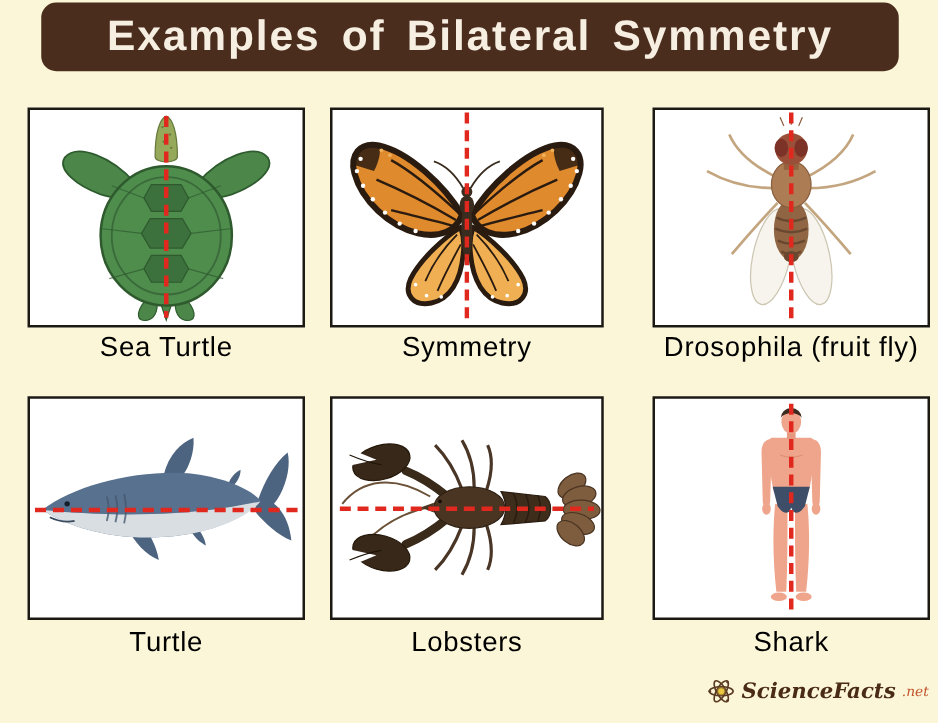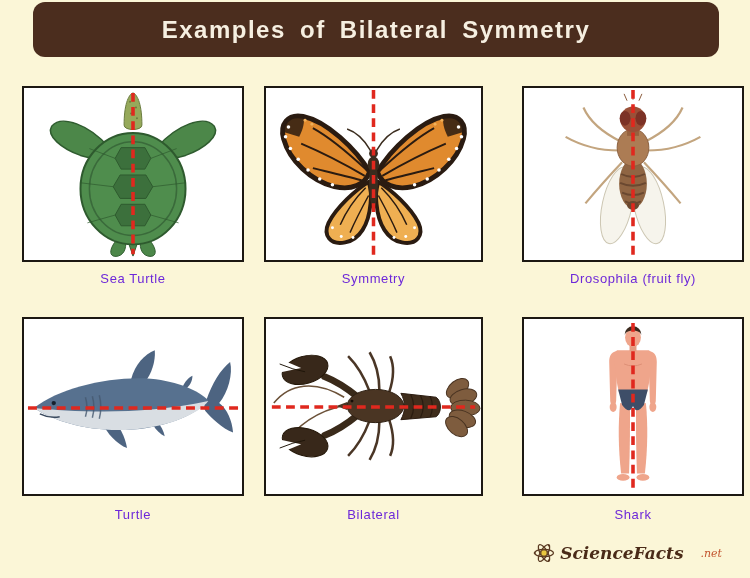--- a/index.html
+++ b/index.html
@@ -1,32 +1,32 @@
 <!DOCTYPE html>
 <html><head>
 <meta charset="utf-8">
 <style>
   html,body{margin:0;padding:0;}
   body{width:750px;height:578px;position:relative;background:#FBF6D7;font-family:"Liberation Sans",sans-serif;overflow:hidden;}
   .header{position:absolute;left:33px;top:2px;width:686px;height:55px;background:#4B2D1E;border-radius:12px;display:flex;align-items:center;justify-content:center;}
-  .header h1{margin:0;color:#F6EFE1;font-size:24px;font-weight:bold;letter-spacing:1.5px;word-spacing:6px;font-family:"Liberation Sans",sans-serif;}
+  .header h1{margin:0;color:#F6EFE1;font-size:34px;font-weight:bold;letter-spacing:1.5px;word-spacing:6px;font-family:"Liberation Sans",sans-serif;}
   .card{position:absolute;background:#FFFFFF;border:2px solid #1C1812;box-sizing:border-box;}
   .card svg{display:block;width:100%;height:100%;}
   .r1{top:86px;height:176px;}
   .r2{top:317px;height:179px;}
   .c1{left:22px;width:222px;}
   .c2{left:264px;width:219px;}
   .c3{left:522px;width:222px;}
-  .plabel{position:absolute;height:28px;display:flex;align-items:center;justify-content:center;color:#6d28d9;font-size:13px;letter-spacing:0.6px;}
+  .plabel{position:absolute;height:28px;display:flex;align-items:center;justify-content:center;color:#000000;font-size:22px;letter-spacing:0.6px;}
   .lr1{top:264px;}
   .lr2{top:500px;}
   .axis{stroke:#E0281E;stroke-width:3.6;stroke-dasharray:9 5.5;fill:none;}
-  .footer{position:absolute;right:28px;top:540px;height:26px;display:flex;align-items:center;gap:4px;justify-content:center;}
+  .footer{position:absolute;right:7px;top:540px;height:26px;display:flex;align-items:center;gap:4px;justify-content:center;}
   .brand{font-family:"DejaVu Serif",serif;font-style:italic;font-weight:bold;font-size:17px;color:#4A2B18;}
-  .brand-suffix{font-family:"DejaVu Serif",serif;font-style:italic;font-size:11px;color:#C2542E;margin-left:13px;}
+  .brand-suffix{font-family:"DejaVu Serif",serif;font-style:italic;font-size:11px;color:#C2542E;margin-left:1px;}
 </style>
 </head>
 <body>
 
 <div class="header">
   <h1>Examples of Bilateral Symmetry</h1>
 </div>
 
 <div class="card r1 c1">
   <svg viewBox="0 0 220 176" preserveAspectRatio="none">
@@ -137,21 +137,21 @@
     <ellipse cx="201" cy="102" rx="14" ry="8" transform="rotate(20 201 102)" fill="#7E5C3E" stroke="#4A3422" stroke-width="1"></ellipse>
     <ellipse cx="195" cy="110" rx="13" ry="8" transform="rotate(40 195 110)" fill="#7E5C3E" stroke="#4A3422" stroke-width="1"></ellipse>
     <path d="M138,76 L174,80 C180,84 180,96 174,100 L138,103 C143,94 143,85 138,76 Z" fill="#3F2D1C" stroke="#2A1C10" stroke-width="1"></path>
     <path d="M148,77 C152,85 152,94 148,102 M158,78 C162,86 162,93 158,101 M168,79 C171,86 171,93 168,100" stroke="#2A1C10" stroke-width="1.2" fill="none"></path>
     <ellipse cx="112" cy="89" rx="29" ry="17" fill="#4A3523" stroke="#2E2012" stroke-width="1"></ellipse>
     <polygon points="83,85 72,89 83,93" fill="#4A3523"></polygon>
     <circle cx="88" cy="84" r="1.5" fill="#140C06"></circle>
     <line class="axis" x1="6" y1="90" x2="214" y2="90"></line>
   </svg>
 </div>
-<div class="plabel lr2 c2">Bilateral</div>
+<div class="plabel lr2 c2">Lobsters</div>
 
 <div class="card r2 c3">
   <svg viewBox="0 0 220 179" preserveAspectRatio="none">
     <path d="M93,33 C88,34 86,38 86,44 L87,84 C87,89 93,89 93,84 L94,48 Z" fill="#EFA58B"></path>
     <path d="M127,33 C132,34 134,38 134,44 L133,84 C133,89 127,89 127,84 L126,48 Z" fill="#EFA58B"></path>
     <ellipse cx="90" cy="90" rx="3.5" ry="5" fill="#EFA58B"></ellipse>
     <ellipse cx="130" cy="90" rx="3.5" ry="5" fill="#EFA58B"></ellipse>
     <path d="M94,32 L126,32 C128,33 129,35 129,38 C128,52 127,64 124,76 L96,76 C93,64 92,52 91,38 C91,35 92,33 94,32 Z" fill="#EFA58B"></path>
     <path d="M101,46 Q110,50 119,46" stroke="#DD8F75" stroke-width="1" fill="none"></path>
     <circle cx="110" cy="66" r="1" fill="#DD8F75"></circle>

